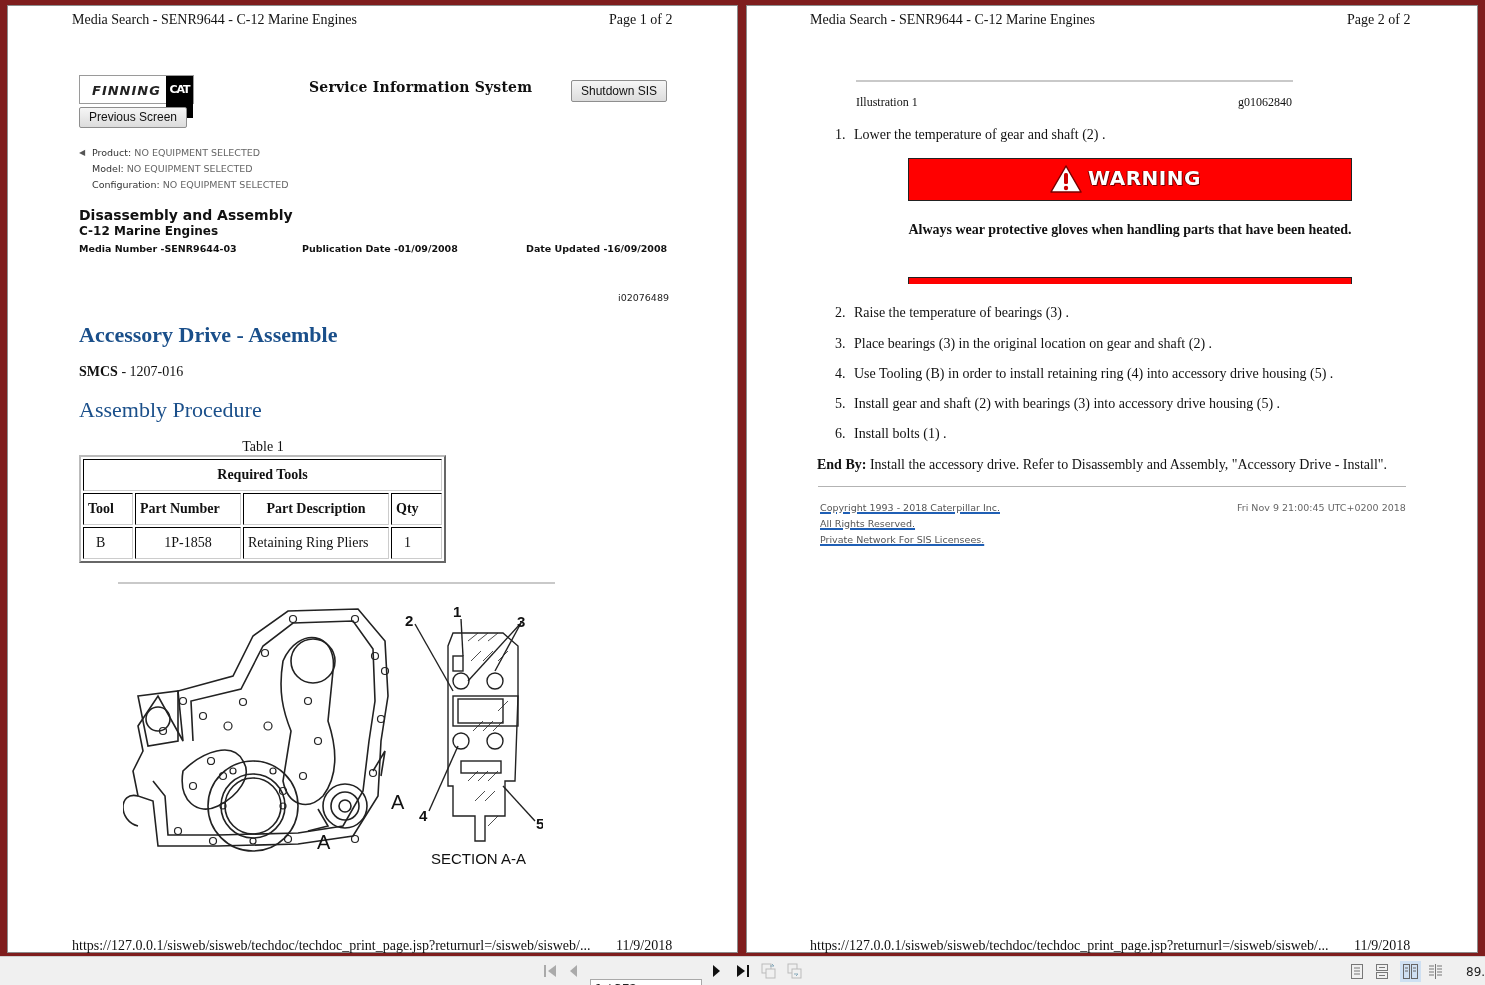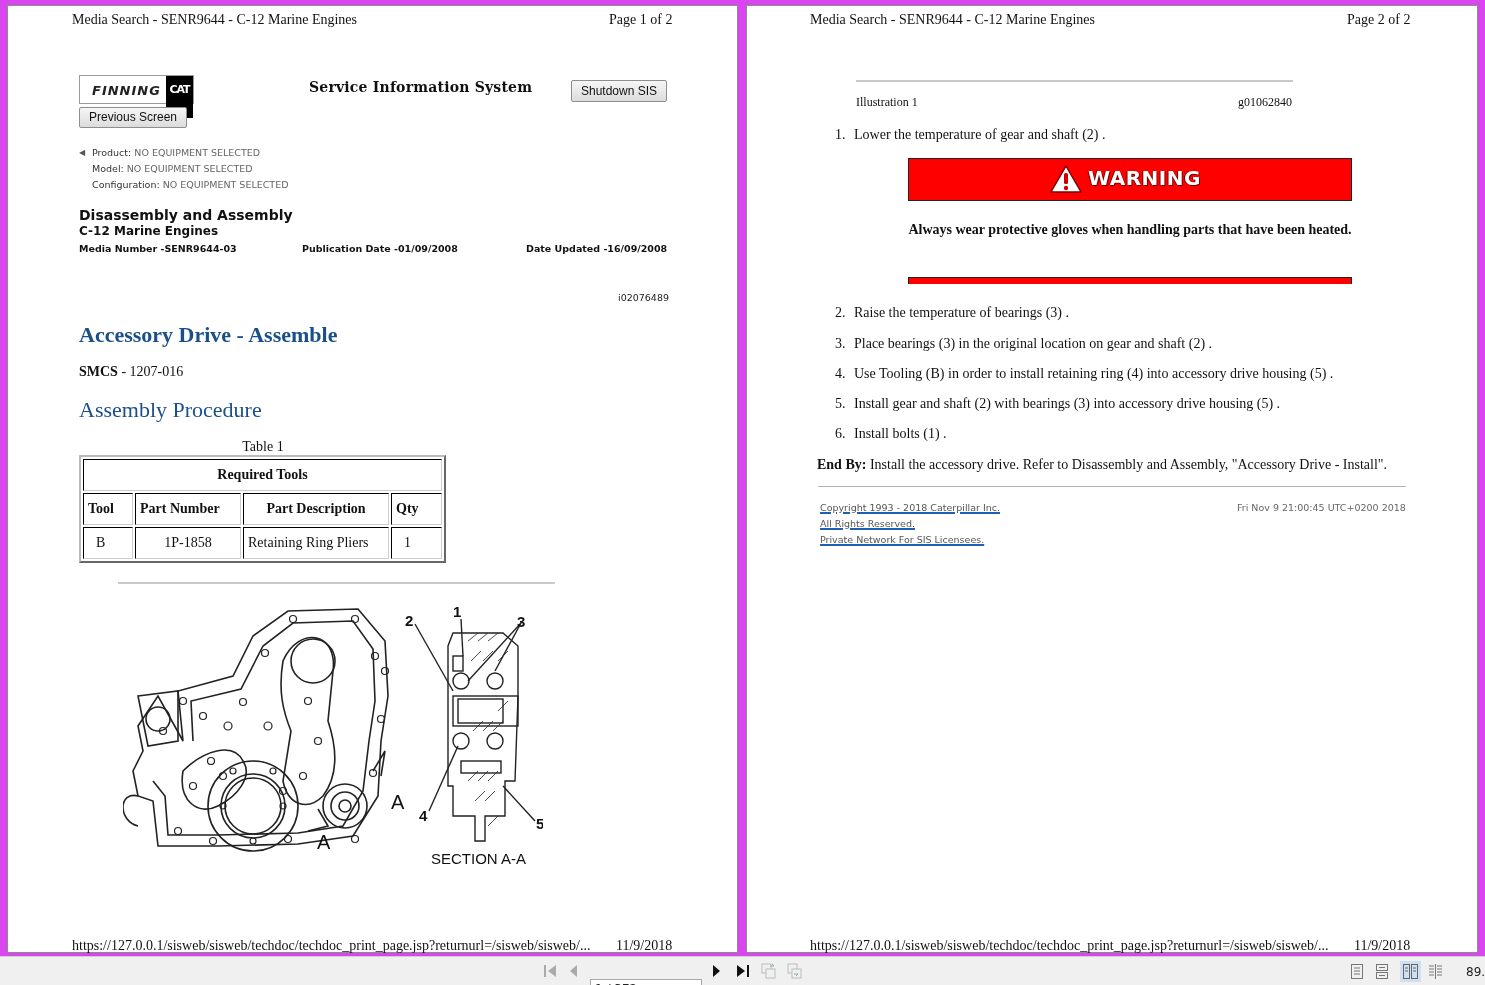--- a/index.html
+++ b/index.html
@@ -1,19 +1,19 @@
 <!DOCTYPE html>
 <html><head>
 <meta charset="utf-8">
 <style>
   * { box-sizing: border-box; margin: 0; padding: 0; }
   html, body { width: 1485px; height: 985px; overflow: hidden; }
   body { background: #a9a9a9; font-family: "Liberation Serif", serif; position: relative; }
 
-  .viewer { position: absolute; left: 0; top: 0; width: 1485px; height: 956px; background: #d946ef; }
+  .viewer { position: absolute; left: 0; top: 0; width: 1485px; height: 956px; background: #7f1d1d; }
   .page { position: absolute; top: 5px; background: #fff; height: 948px; border: 1px solid #8c8c8c; }
   .page.p1 { left: 7px; width: 731px; }
   .page.p2 { left: 746px; width: 732px; }
 
   .hdr { position: absolute; top: 6px; font-size: 14px; color: #111; }
   .ftr { position: absolute; top: 932px; font-size: 14px; color: #111; white-space: nowrap; }
 
   
   .logo-box { position: absolute; left: 71px; top: 69px; width: 115px; height: 29px; border: 1px solid #9a9a9a; background: #fff; }
   .logo-finning { position: absolute; left: 12px; top: 7px; font-family: "DejaVu Sans", sans-serif; font-weight: bold; font-style: italic; font-size: 13px; letter-spacing: 1px; color: #222; text-align: right; }

